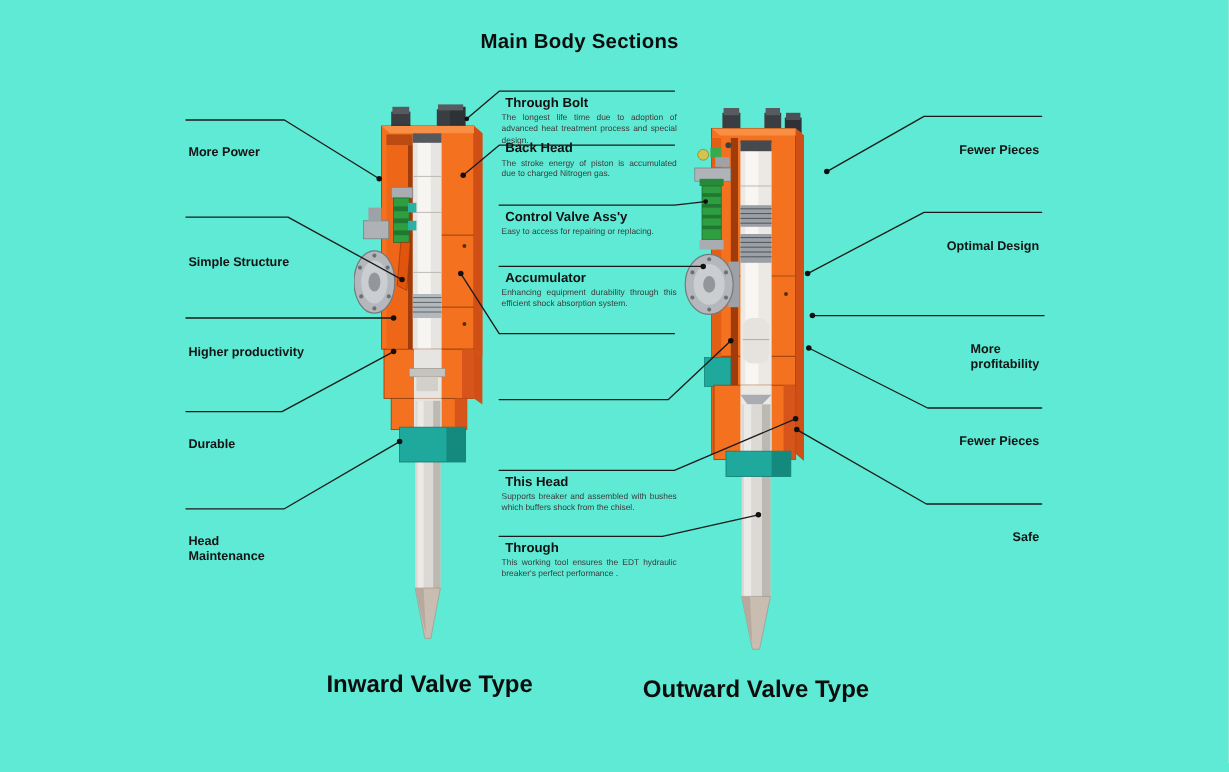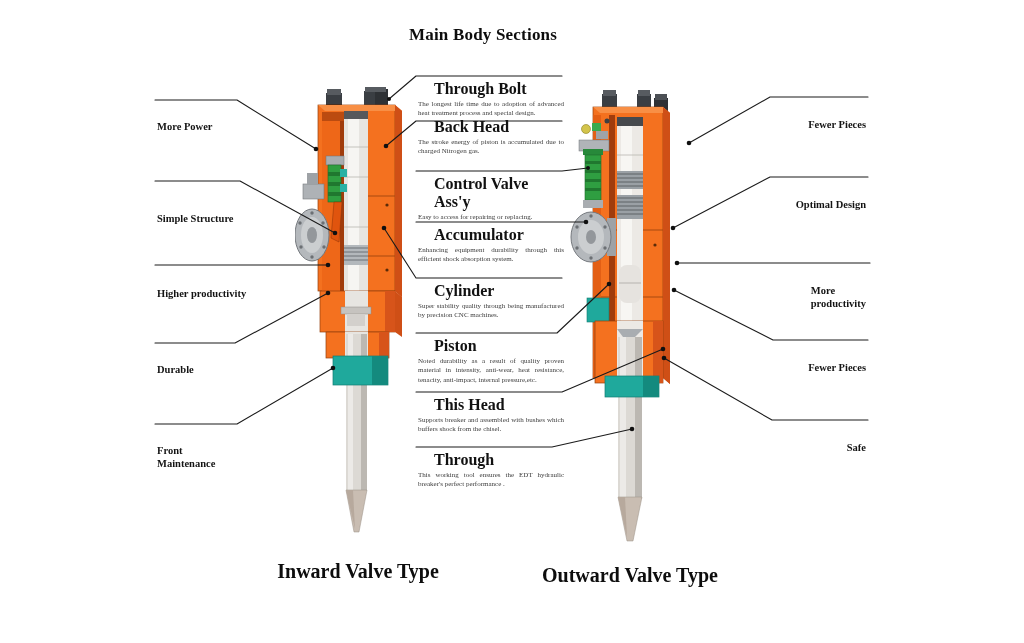--- a/index.html
+++ b/index.html
@@ -1,24 +1,24 @@
 <!DOCTYPE html>
 <html><head>
 <meta charset="utf-8">
 <style>
   html,body{margin:0;padding:0;background:#dfe6f2;}
-  .canvas{position:relative;width:1024px;height:643px;background:#ffffff;
-          font-family:Liberation Serif, serif;overflow:hidden;}
+  .canvas{position:relative;width:1024px;height:643px;background:#5eead4;
+          font-family:Liberation Sans, sans-serif;overflow:hidden;}
   .title{position:absolute;left:333px;top:25px;width:300px;text-align:center;
          font-size:17px;font-weight:bold;color:#0d0d0d;letter-spacing:.2px;}
   .lbl{position:absolute;font-size:10.5px;font-weight:bold;color:#141414;
        white-space:pre-line;line-height:1.2;margin-top:18px;}
   .lbl.r{right:158px;text-align:left;}
   .sec{position:absolute;left:418px;width:146px;}
-  .sec-h{font-size:16px;font-weight:bold;color:#111;margin:0 0 2px 16px;}
+  .sec-h{font-size:11px;font-weight:bold;color:#111;margin:0 0 2px 3px;}
   .sec-d{font-size:7px;line-height:1.35;color:#3c3c3c;text-align:justify;}
   .caption{position:absolute;width:220px;text-align:center;font-size:20px;
            font-weight:bold;color:#0d0d0d;}
   .abs{position:absolute;}
   svg{display:block;}
   .overlay{position:absolute;left:0;top:0;pointer-events:none;}
 </style>
 </head>
 <body>
 
@@ -203,53 +203,45 @@
     <g>
       <polygon points="53,412 77,412 68,456 62,456" fill="#c9bdb2" stroke="#9b9086" stroke-width="0.5"></polygon>
       <polygon points="53,412 60,412 62,452" fill="#b7a99d"></polygon>
     </g>
   </svg>
 
   <div class="lbl" style="left:157px;top:103px">More Power</div>
   <div class="lbl" style="left:157px;top:195px">Simple Structure</div>
   <div class="lbl" style="left:157px;top:270px">Higher productivity</div>
   <div class="lbl" style="left:157px;top:346px">Durable</div>
-  <div class="lbl" style="left:157px;top:427px">Front
+  <div class="lbl" style="left:157px;top:427px">Head
 Maintenance</div>
 
   <div class="lbl r" style="top:101px">Fewer Pieces</div>
   <div class="lbl r" style="top:181px">Optimal Design</div>
   <div class="lbl r" style="top:267px">More
-productivity</div>
+profitability</div>
   <div class="lbl r" style="top:344px">Fewer Pieces</div>
   <div class="lbl r" style="top:424px">Safe</div>
 
   <div class="sec" style="top:80px">
     <div class="sec-h">Through Bolt</div>
     <div class="sec-d">The longest life time due to adoption of advanced heat treatment process and special design.</div>
   </div>
   <div class="sec" style="top:118px">
     <div class="sec-h">Back Head</div>
     <div class="sec-d">The stroke energy of piston is accumulated due to charged Nitrogen gas.</div>
   </div>
   <div class="sec" style="top:175px">
     <div class="sec-h">Control Valve Ass'y</div>
     <div class="sec-d">Easy to access for repairing or replacing.</div>
   </div>
   <div class="sec" style="top:226px">
     <div class="sec-h">Accumulator</div>
     <div class="sec-d">Enhancing equipment durability through this efficient shock absorption system.</div>
-  </div>
-  <div class="sec" style="top:282px">
-    <div class="sec-h">Cylinder</div>
-    <div class="sec-d">Super stability quality through being manufactured by precision CNC machines.</div>
-  </div>
-  <div class="sec" style="top:337px">
-    <div class="sec-h">Piston</div>
-    <div class="sec-d">Noted durability as a result of quality proven material in intensity, anti-wear, heat resistance, tenacity, anti-impact, internal pressure,etc.</div>
   </div>
   <div class="sec" style="top:396px">
     <div class="sec-h">This Head</div>
     <div class="sec-d">Supports breaker and assembled with bushes which buffers shock from the chisel.</div>
   </div>
   <div class="sec" style="top:451px">
     <div class="sec-h">Through</div>
     <div class="sec-d">This working tool ensures the EDT hydraulic breaker's perfect performance .</div>
   </div>
 

